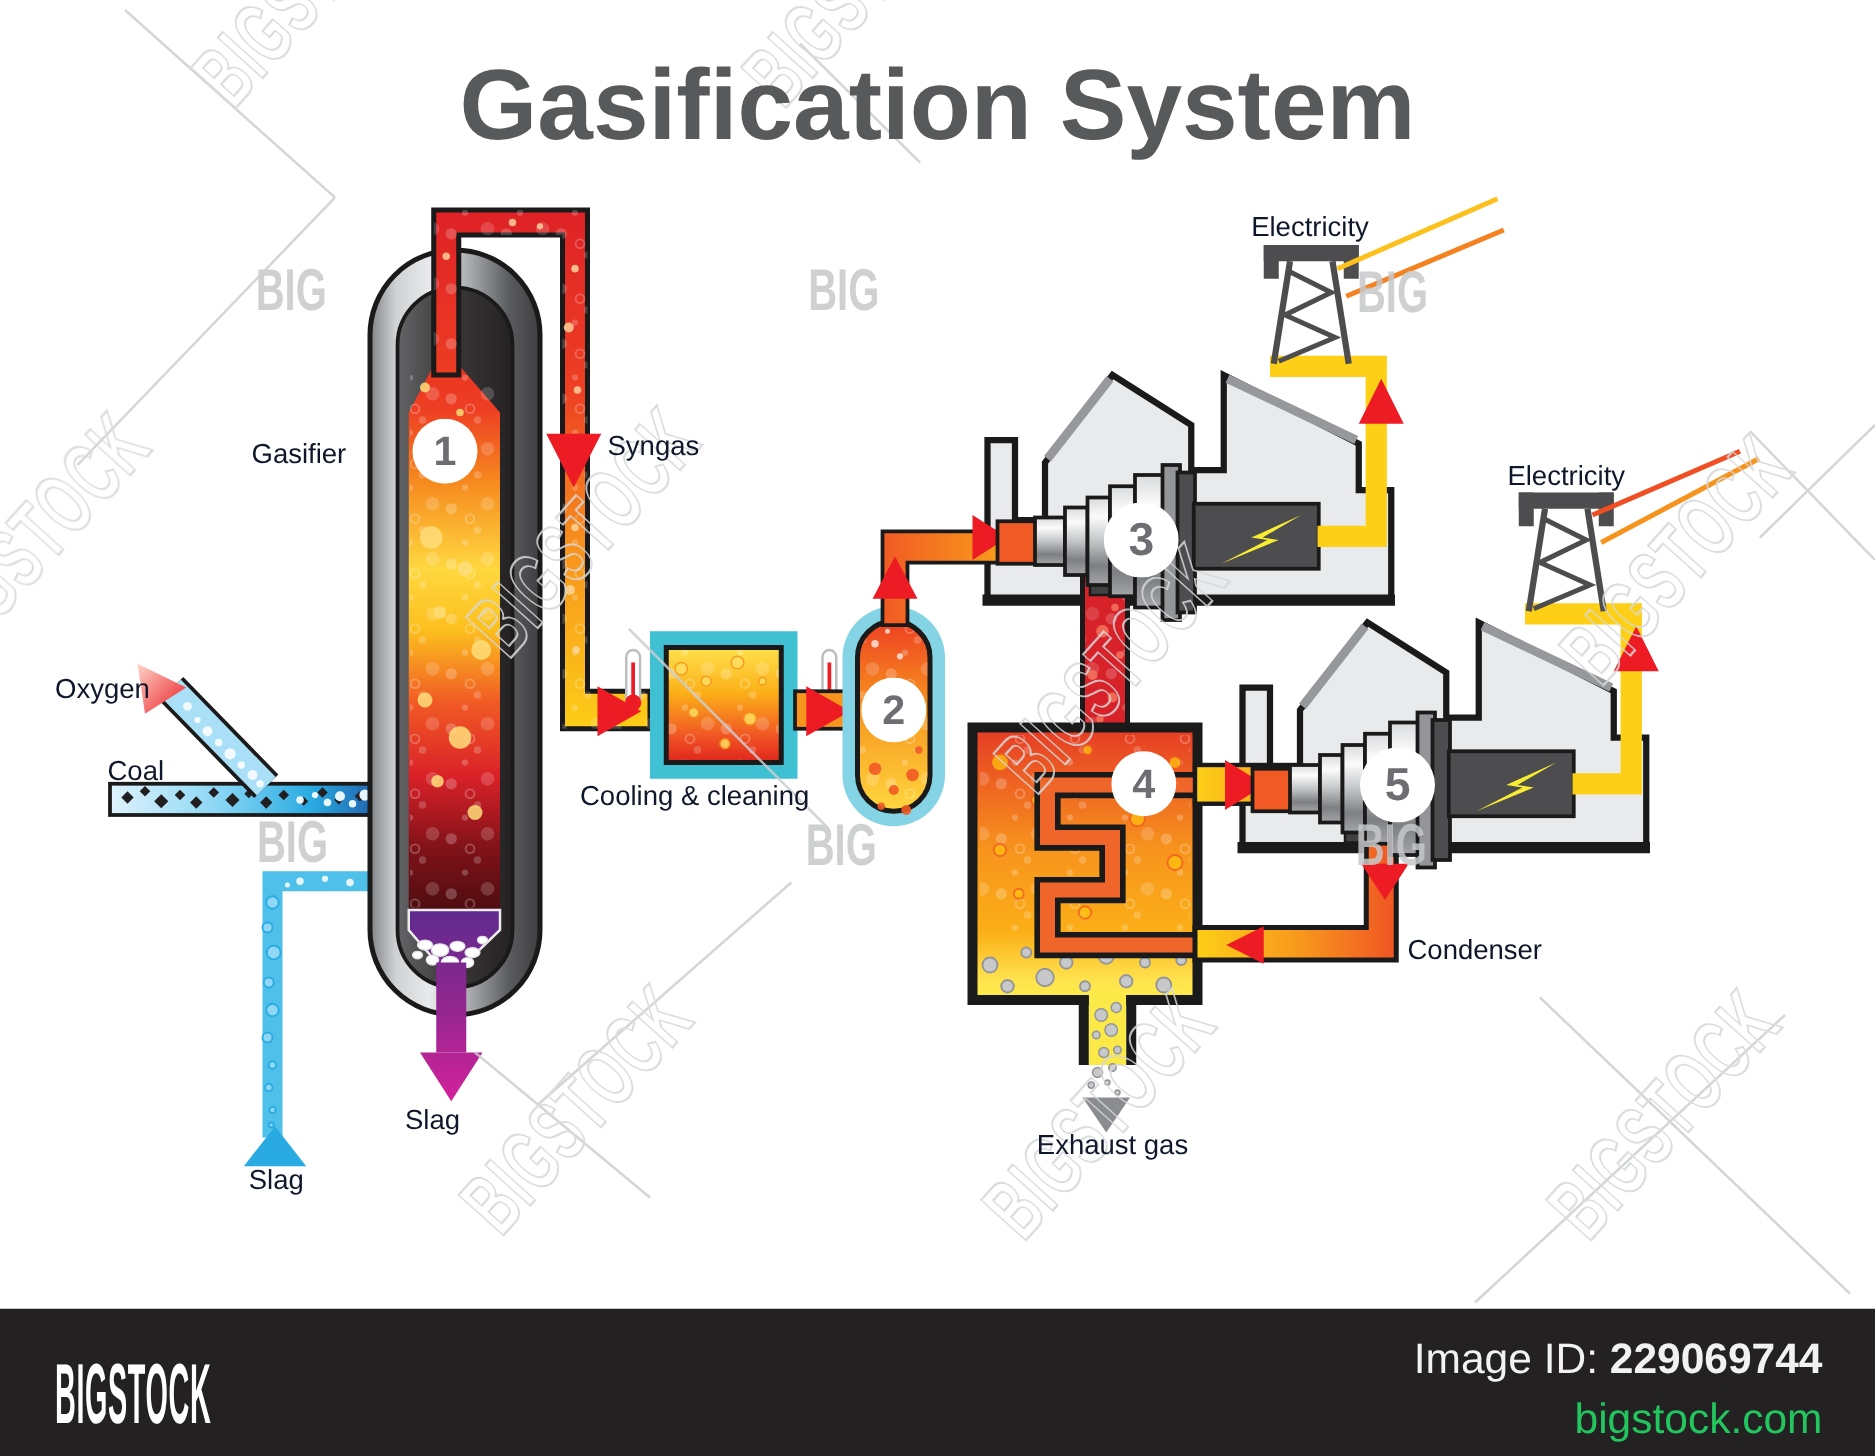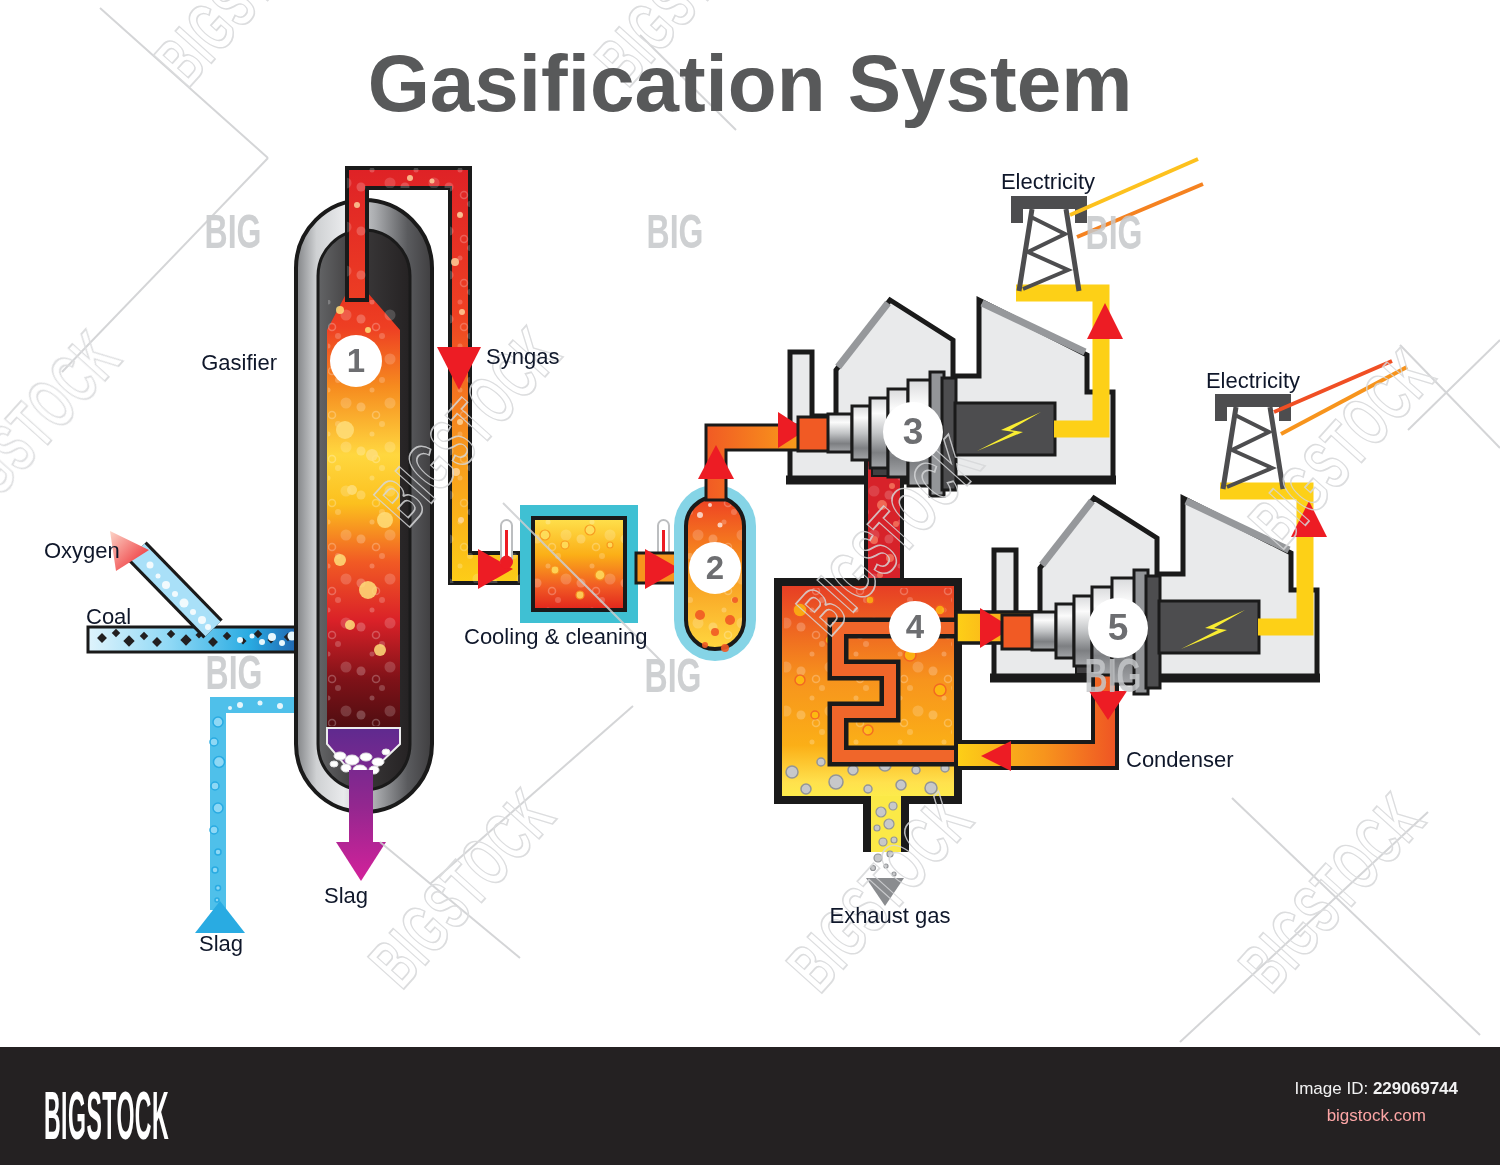--- a/index.html
+++ b/index.html
@@ -9,23 +9,23 @@
   .title{position:absolute;left:0;top:38px;width:1500px;text-align:center;
          font-size:80px;font-weight:bold;color:#58595a;letter-spacing:0px;}
   .lbl{position:absolute;font-size:22px;color:#0f172a;white-space:nowrap;}
   .stage{position:absolute;background:#ffffff;border-radius:50%;display:flex;
          align-items:center;justify-content:center;font-weight:bold;color:#6d6e71;}
   .s52{width:52px;height:52px;font-size:33px;}
   .s60{width:60px;height:60px;font-size:37px;}
   .footer{position:absolute;left:0;top:1047px;width:1500px;height:118px;background:#242122;}
   .brand{position:absolute;left:44px;top:30px;color:#ffffff;font-weight:bold;font-size:48px;
          transform:scale(0.48,1.42);transform-origin:0 0;letter-spacing:1px;}
-  .meta{position:absolute;right:42px;top:20px;text-align:right;color:#f2f2f3;font-size:17px;line-height:1.2;margin-top:12px;}
+  .meta{position:absolute;right:42px;top:20px;text-align:right;color:#f2f2f3;font-size:34px;line-height:1.2;}
   .meta .id{font-weight:bold;}
-  .meta .site{margin-top:7px;color:#fca5a5;text-align:center;}
+  .meta .site{margin-top:7px;color:#22c55e;}
 </style>
 </head>
 <body>
 
 <div class="page">
 
 <svg class="diagram-svg" width="1500" height="1047" viewBox="0 0 1500 1047">
   <defs>
     <linearGradient id="gVesselX" gradientUnits="userSpaceOnUse" x1="296" y1="0" x2="432" y2="0">
       <stop offset="0" stop-color="#808285"></stop>

